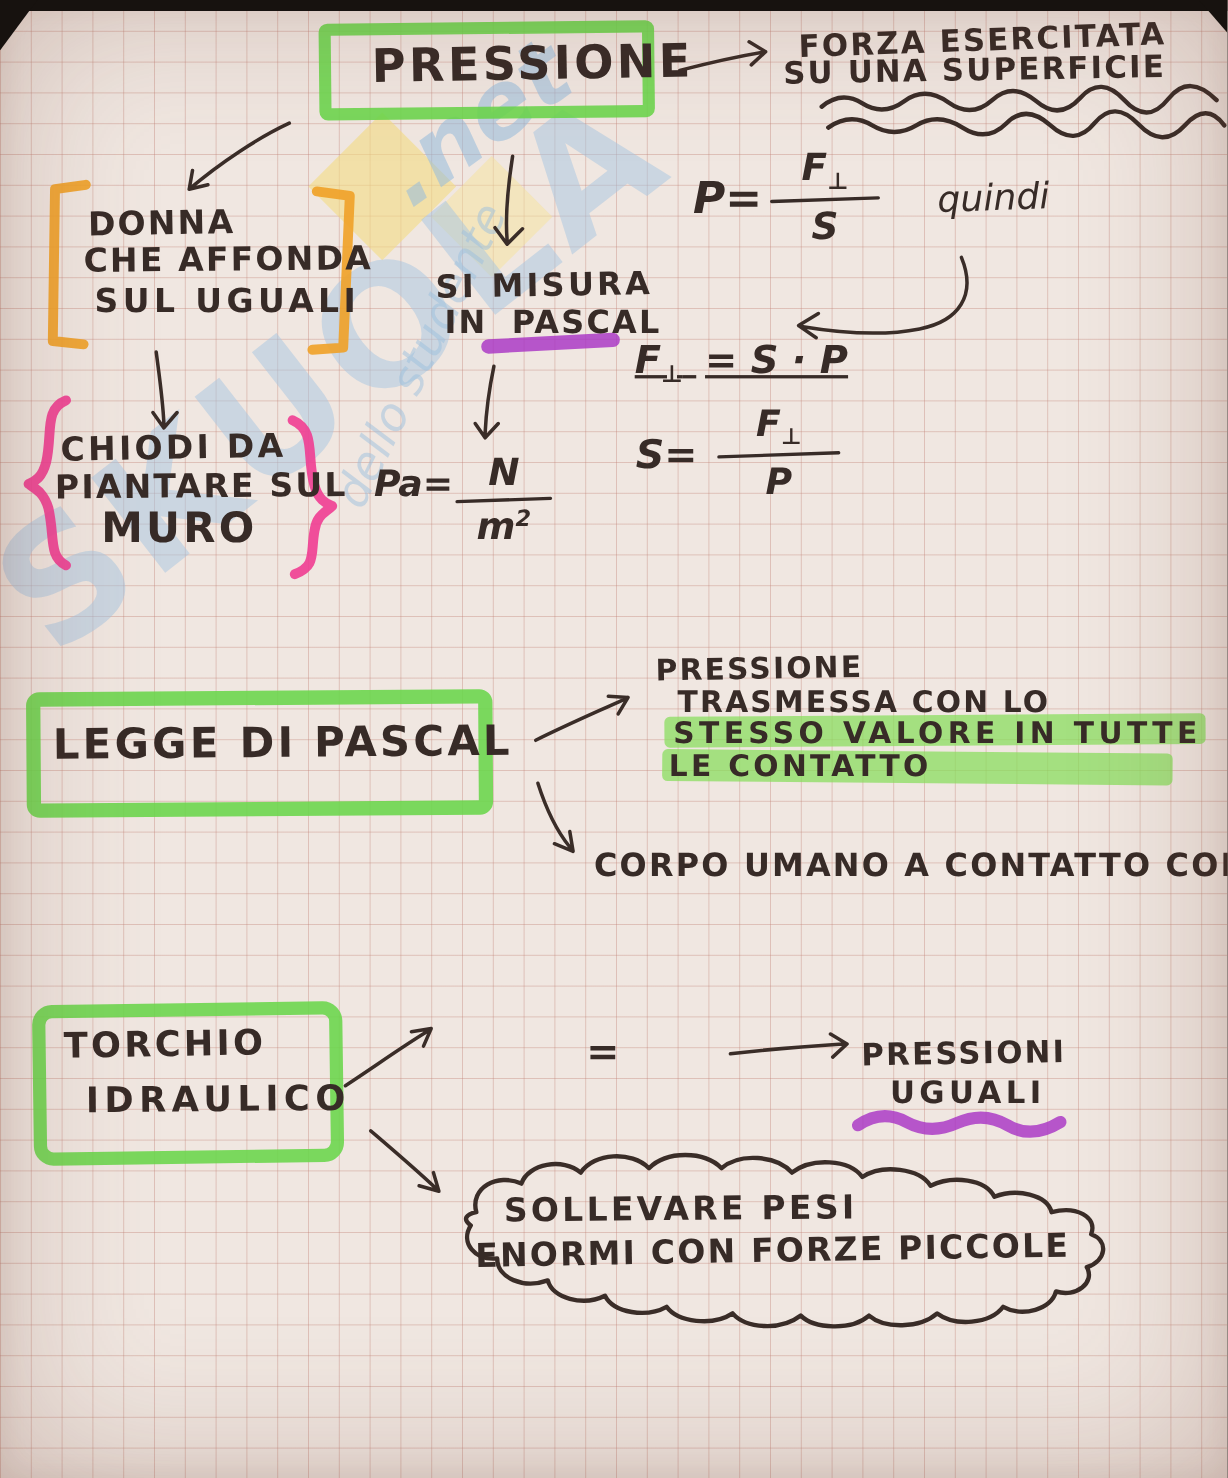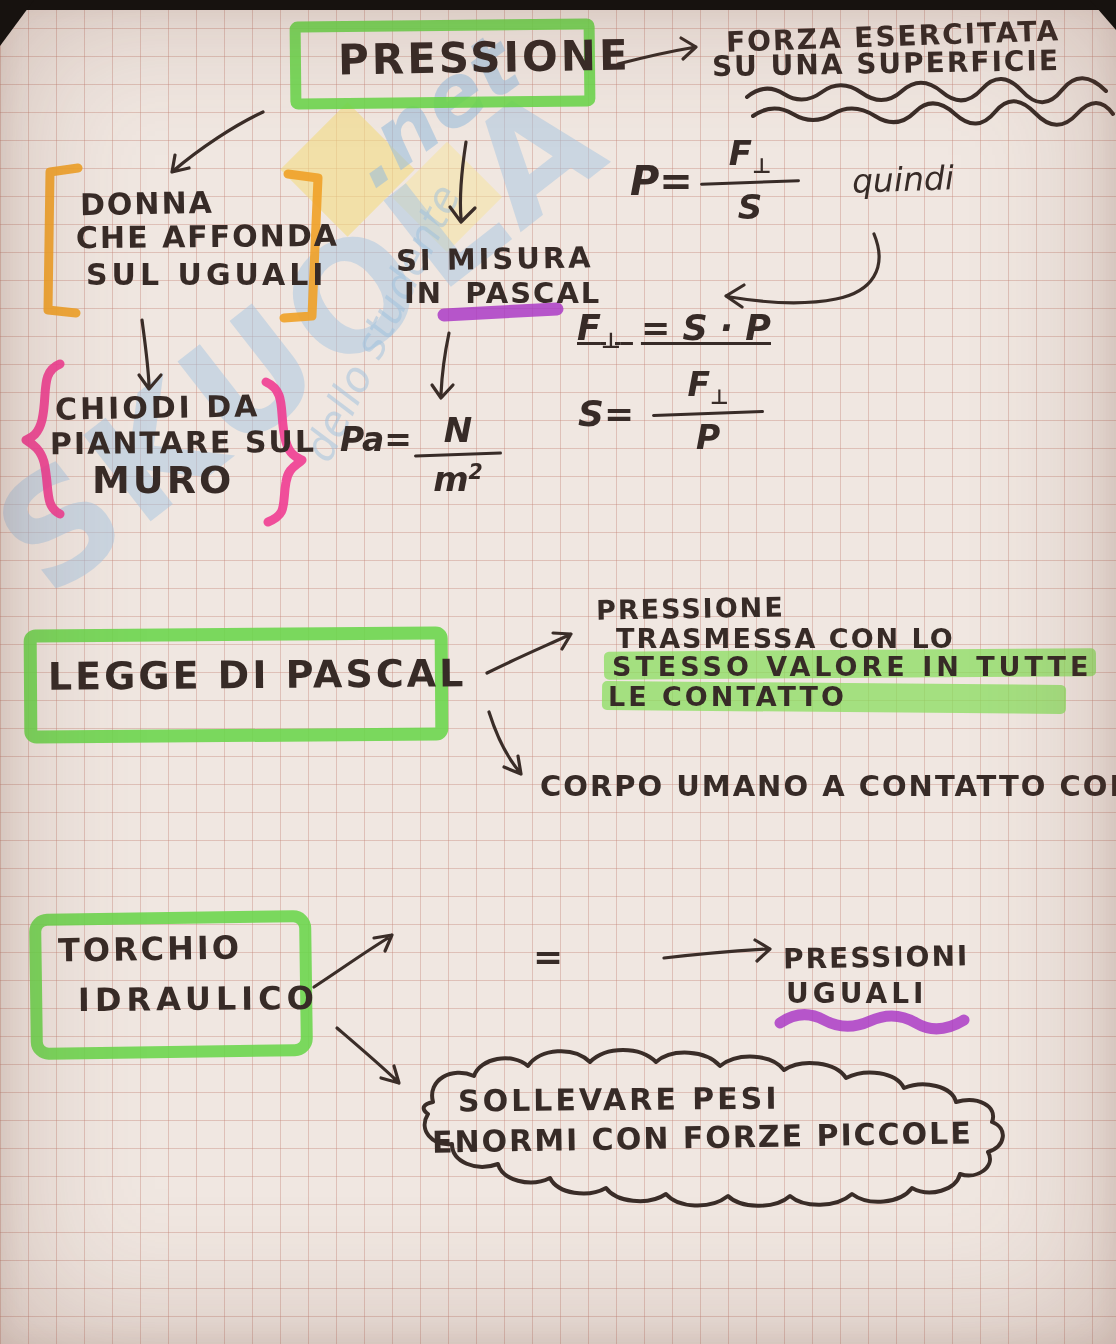--- a/index.html
+++ b/index.html
@@ -177,19 +177,19 @@
   <div class="hw" style="left:616px;top:623px;font-size:27px;">TRASMESSA CON LO</div>
   <div class="hw" style="left:608px;top:681px;font-size:27px;letter-spacing:3px;">LE CONTATTO</div>
   <div class="hw" style="left:540px;top:769px;font-size:29px;">CORPO UMANO A CONTATTO CON</div>
 
   <div class="hw" style="left:58px;top:930px;font-size:32px;letter-spacing:3px;transform:rotate(-1deg);">TORCHIO</div>
   <div class="hw" style="left:78px;top:980px;font-size:32px;letter-spacing:5px;transform:rotate(-0.5deg);">IDRAULICO</div>
 
   <div class="math" style="left:533px;top:936px;font-size:36px;">=</div>
 
   <div class="hw" style="left:783px;top:941px;font-size:28px;transform:rotate(-1deg);">PRESSIONI</div>
-  <div class="hw" style="left:786px;top:977px;font-size:28px;letter-spacing:4px;">UGUALI</div>
+  <div class="hw" style="left:786px;top:977px;font-size:28px;letter-spacing:4px;padding-left:23px;">UGUALI</div>
 
   <div class="hw" style="left:458px;top:1082px;font-size:30px;letter-spacing:3px;transform:rotate(-0.5deg);">SOLLEVARE PESI</div>
   <div class="hw" style="left:432px;top:1120px;font-size:30px;letter-spacing:2px;transform:rotate(-1deg);">ENORMI CON FORZE PICCOLE</div>
 
   <div class="vignette"></div>
 </div>
 
 </body></html>

